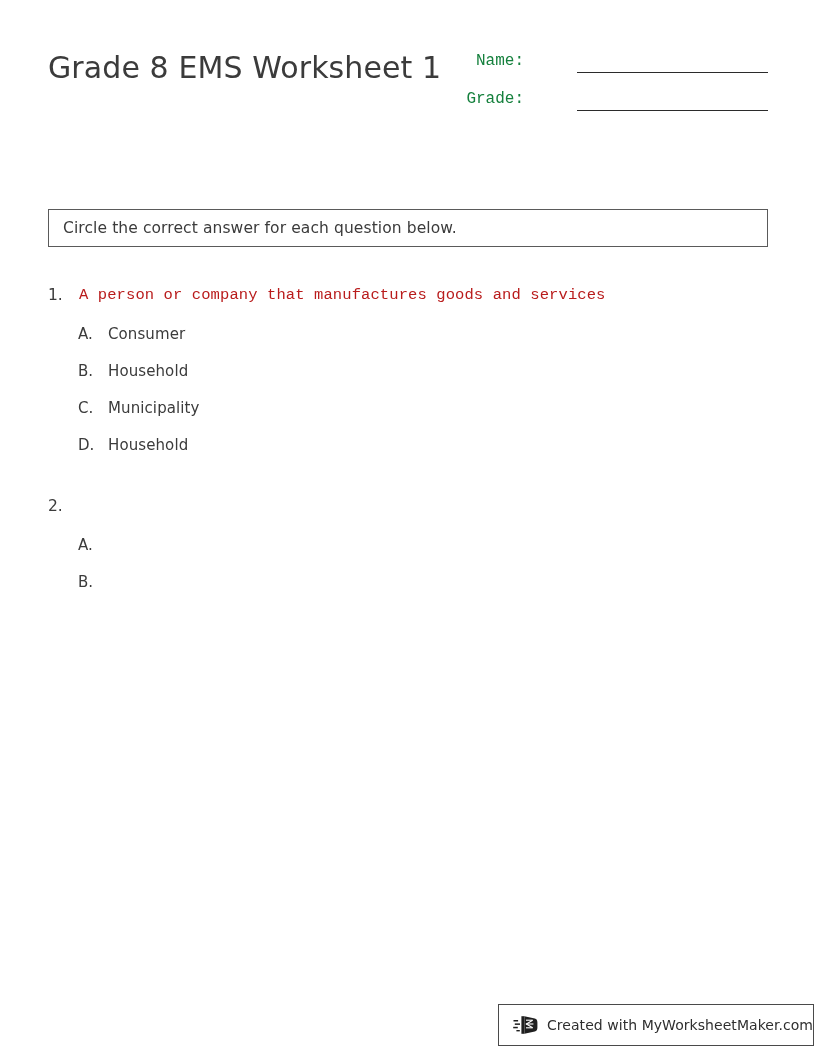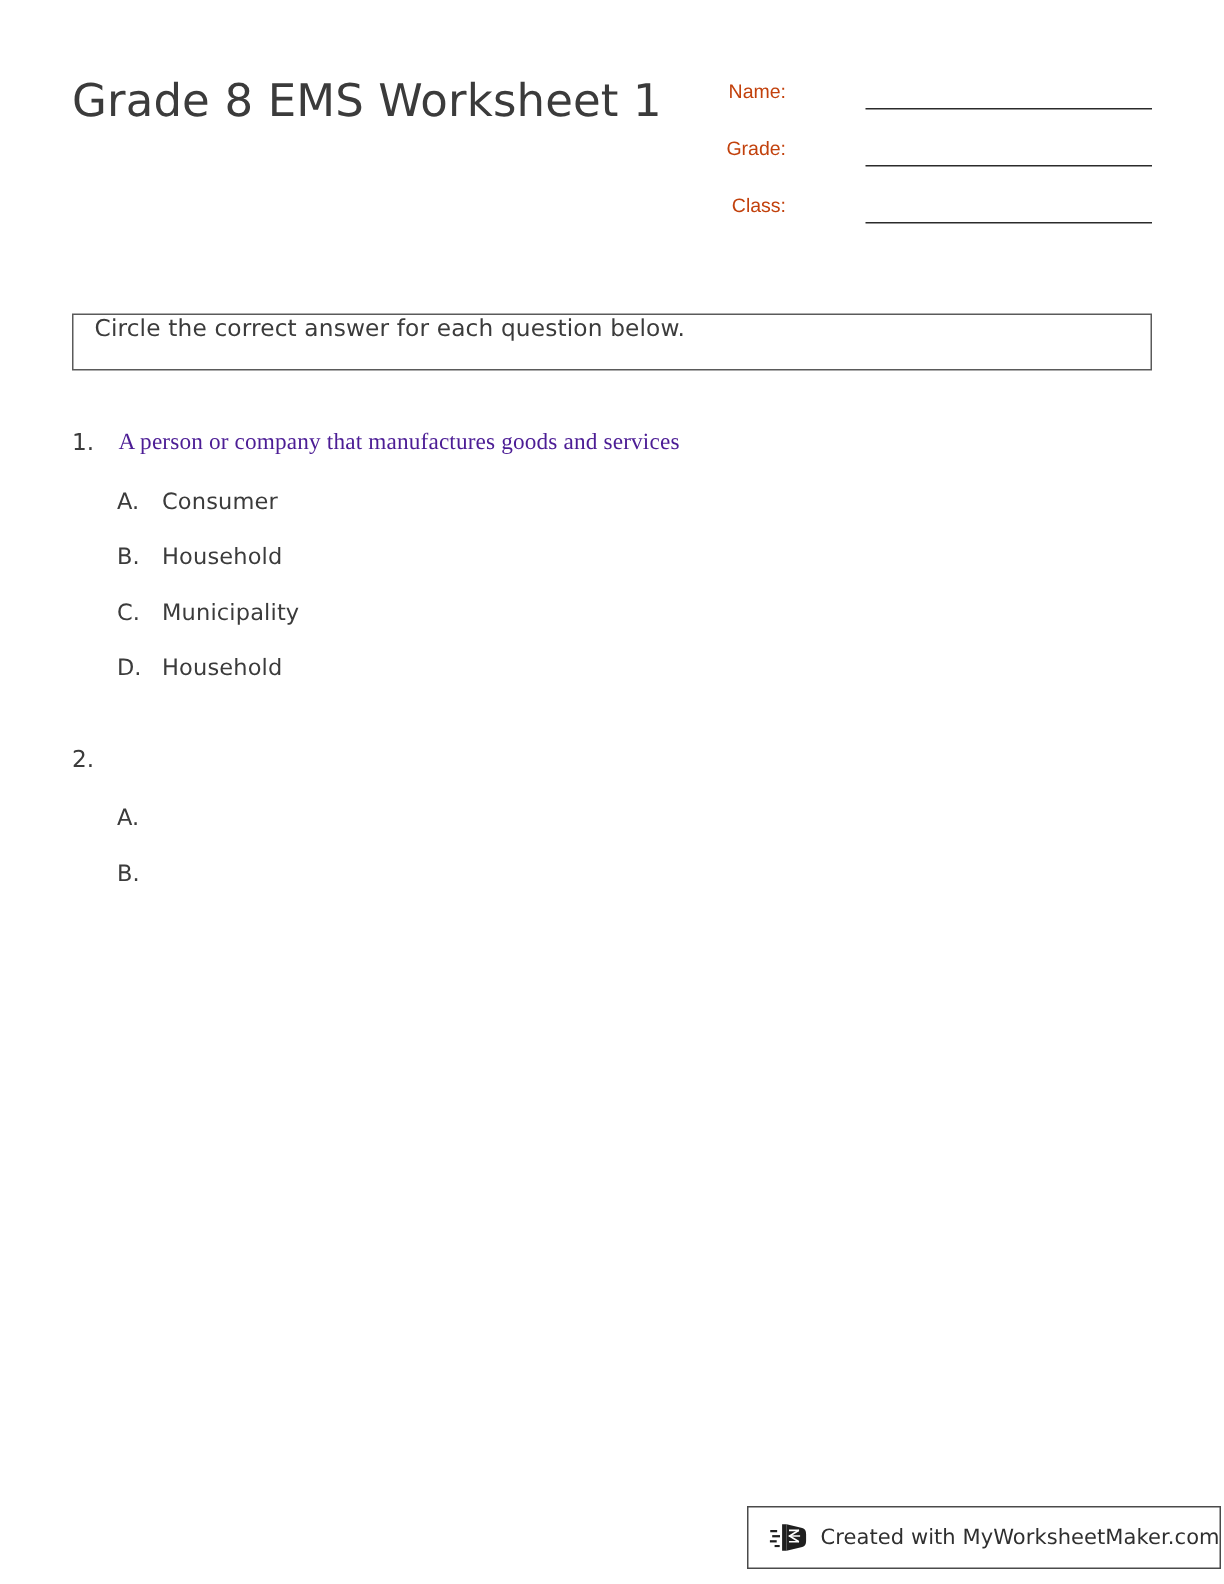--- a/index.html
+++ b/index.html
@@ -51,23 +51,23 @@
     width: 325px;
   }
   .info-row {
     position: relative;
     height: 38px;
   }
   .info-label {
     position: absolute;
     right: 247px;
     top: 0;
-    font-family: Liberation Sans, sans-serif;
-    font-size: 13px;
-    color: #c2410c;
+    font-family: Liberation Mono, monospace;
+    font-size: 16px;
+    color: #15803d;
     white-space: nowrap;
     line-height: 22px;
   }
   .info-line {
     position: absolute;
     left: 131px;
     top: 22px;
     width: 191px;
     border-bottom: 1.3px solid #2b2b2b;
     height: 0;
@@ -77,21 +77,21 @@
   .instruction-box {
     position: absolute;
     left: 48px;
     top: 209px;
     width: 720px;
     height: 38px;
     border: 1.4px solid #5a5a5a;
     box-sizing: border-box;
     background: #ffffff;
     display: flex;
-    align-items: flex-start;
+    align-items: center;
   }
   .instruction-text {
     padding-left: 14px;
     font-family: "DejaVu Sans", sans-serif;
     font-size: 15.5px;
     color: #3b3b3b;
     letter-spacing: 0.1px;
     white-space: nowrap;
   }
 
@@ -115,23 +115,23 @@
   }
   .question-number {
     font-family: "DejaVu Sans", sans-serif;
     font-size: 15.5px;
     color: #3b3b3b;
     width: 31px;
     flex: 0 0 31px;
     line-height: 24px;
   }
   .question-text {
-    font-family: Liberation Serif, serif;
+    font-family: Liberation Mono, monospace;
     font-size: 15.5px;
-    color: #4c1d95;
+    color: #b91c1c;
     line-height: 24px;
     letter-spacing: 0.1px;
     min-height: 24px;
     flex: 1 1 auto;
   }
   .options {
     margin-top: 16px;
   }
   .option {
     display: flex;
@@ -198,24 +198,20 @@
   <div class="header">
     <div class="worksheet-title">Grade 8 EMS Worksheet 1</div>
 
     <div class="info-block">
       <div class="info-row">
         <span class="info-label">Name:</span>
         <span class="info-line"></span>
       </div>
       <div class="info-row">
         <span class="info-label">Grade:</span>
-        <span class="info-line"></span>
-      </div>
-      <div class="info-row">
-        <span class="info-label">Class:</span>
         <span class="info-line"></span>
       </div>
     </div>
   </div>
 
   <div class="instruction-box">
     <span class="instruction-text">Circle the correct answer for each question below.</span>
   </div>
 
   <div class="questions">

